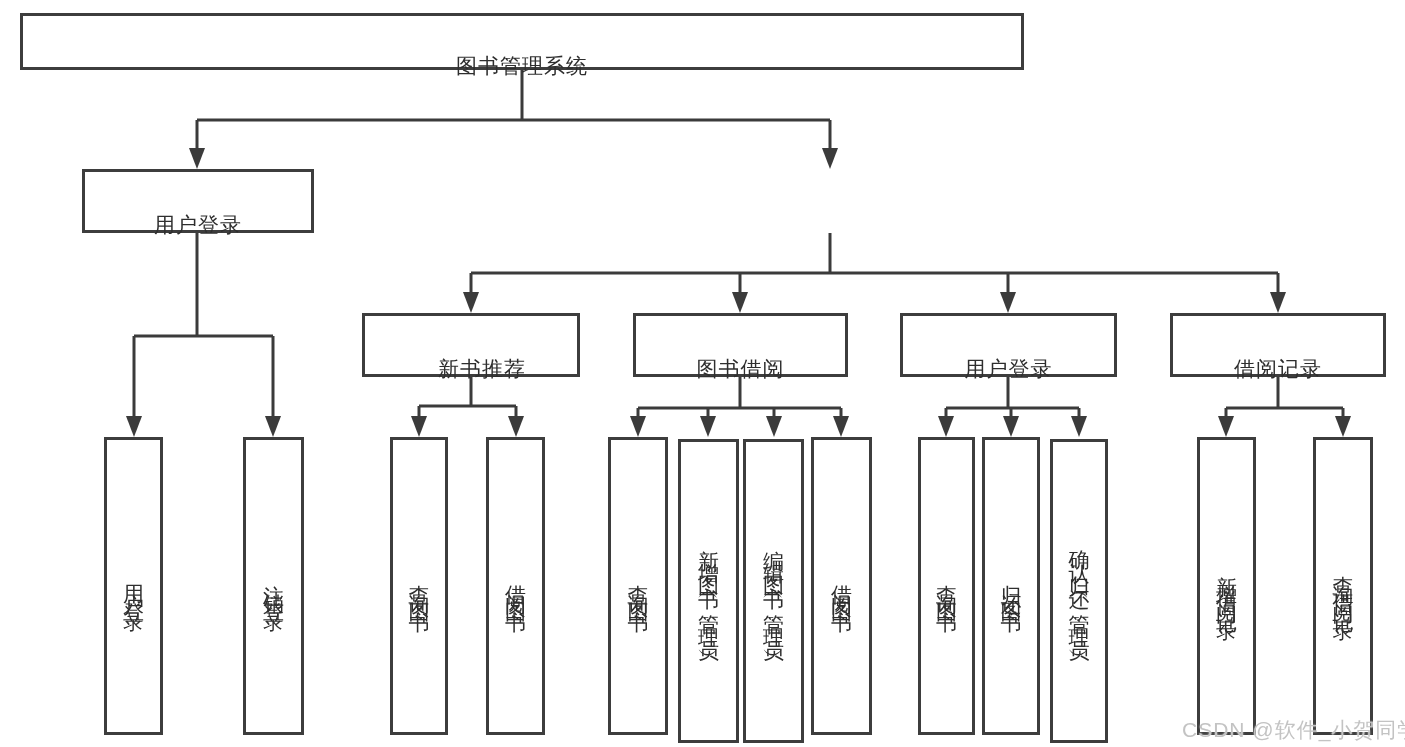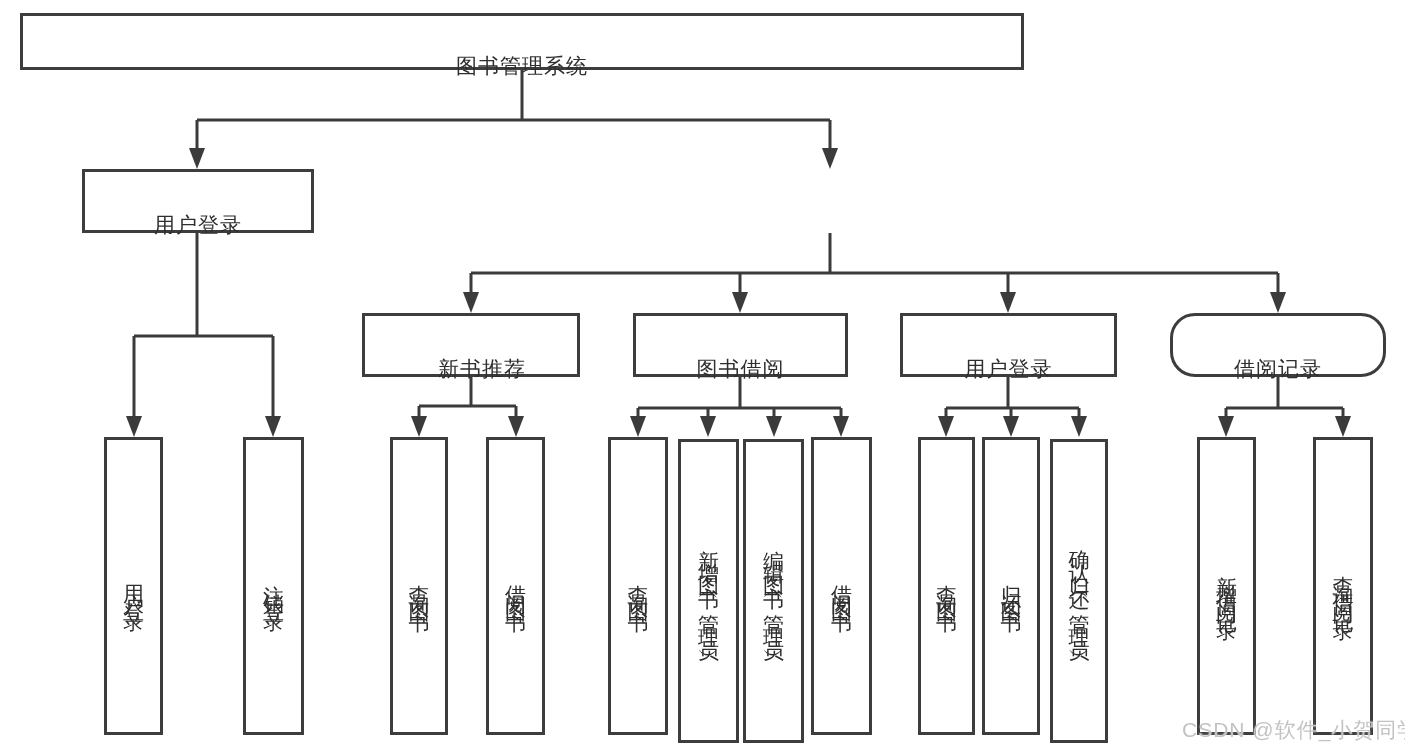--- a/index.html
+++ b/index.html
@@ -135,21 +135,21 @@
 
   <div class="node" style="left:362px;top:313px;width:218px;height:64px;padding-left:22px;">
     <span class="h-label">新书推荐</span>
   </div>
   <div class="node" style="left:633px;top:313px;width:215px;height:64px;">
     <span class="h-label">图书借阅</span>
   </div>
   <div class="node" style="left:900px;top:313px;width:217px;height:64px;">
     <span class="h-label">用户登录</span>
   </div>
-  <div class="node" style="left:1170px;top:313px;width:216px;height:64px;border-radius:25px;">
+  <div class="node" style="left:1170px;top:313px;width:216px;height:64px;">
     <span class="h-label">借阅记录</span>
   </div>
 
   <div class="node" style="left:104px;top:437px;width:59px;height:298px;">
     <span class="v-label">用户登录</span>
   </div>
   <div class="node" style="left:243px;top:437px;width:61px;height:298px;">
     <span class="v-label">注销登录</span>
   </div>
 

